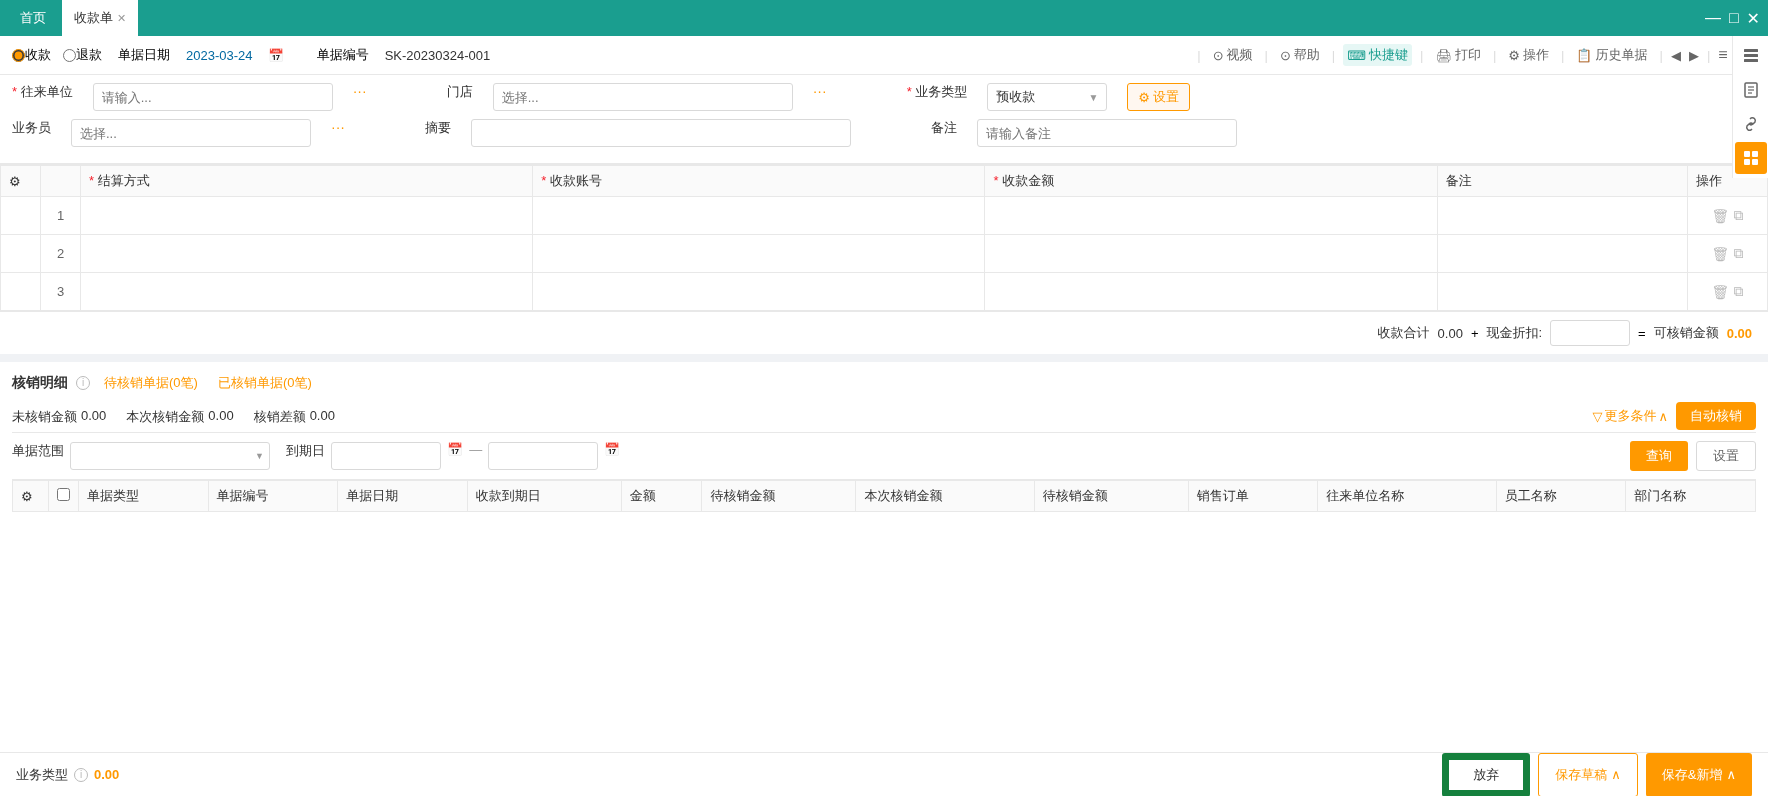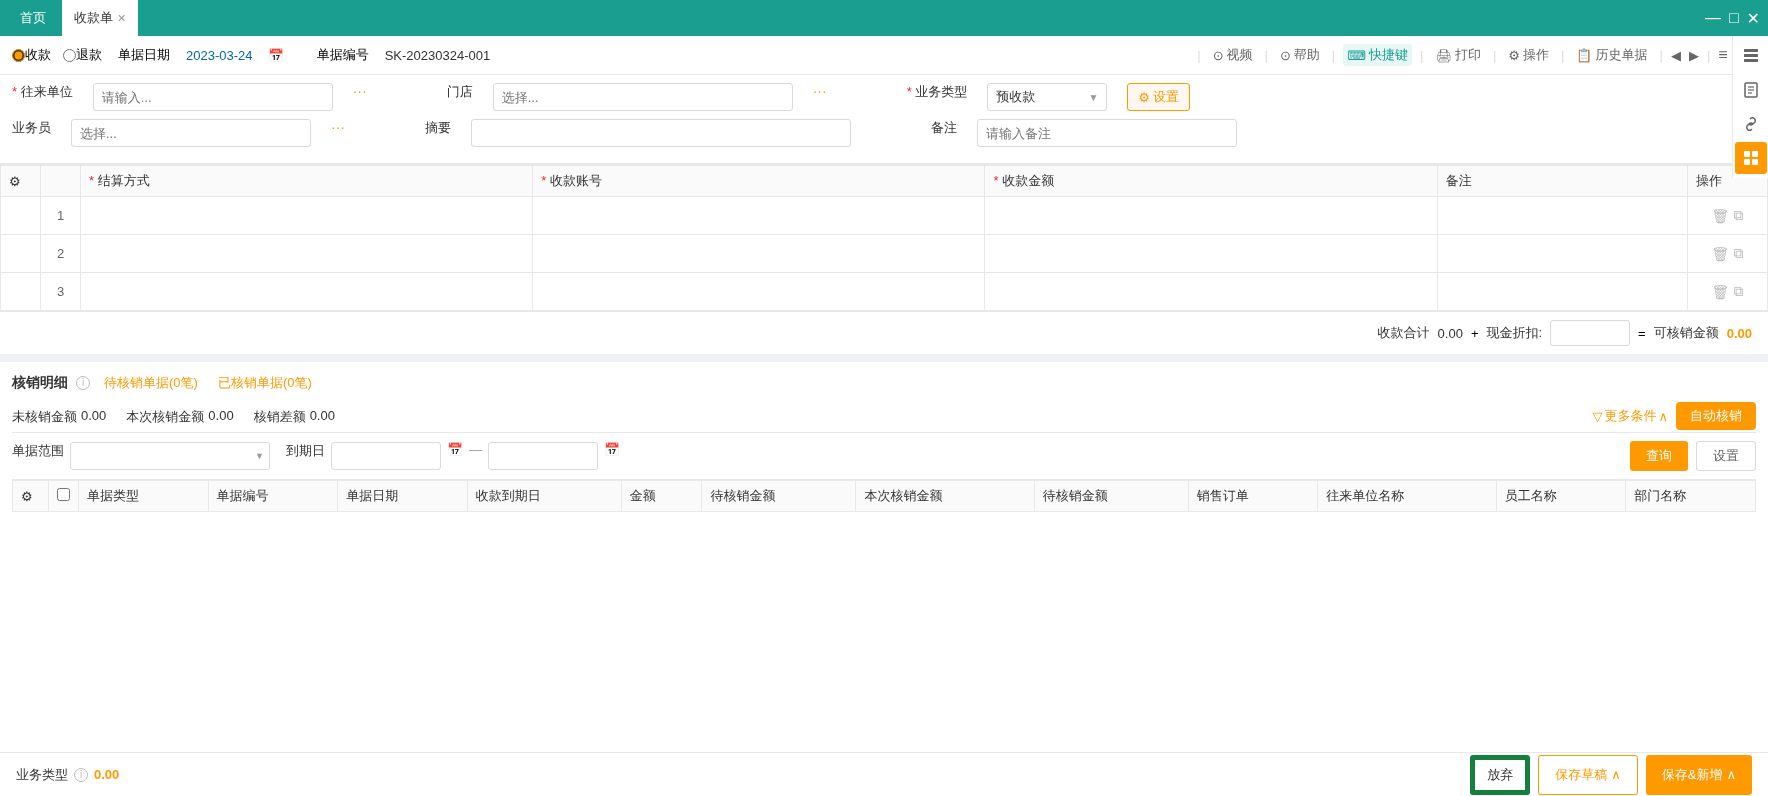--- a/index.html
+++ b/index.html
@@ -321,23 +321,23 @@
       align-items: center;
       padding: 0 16px;
       gap: 8px;
       z-index: 100;
     }
     .bottom-bar .left { display: flex; align-items: center; gap: 6px; color: #333; }
     .bottom-bar .right { margin-left: auto; display: flex; gap: 8px; }
     .btn-abandon {
       background: #fff;
       color: #333;
-      border: 5px solid #15803d;
-      border-radius: 3px;
-      padding: 6px 12px;
+      border: 7px solid #15803d;
+      border-radius: 3px;
+      padding: 6px 24px;
       cursor: pointer;
     }
     .btn-draft {
       background: #fff;
       color: #f90;
       border: 1px solid #f90;
       border-radius: 3px;
       padding: 6px 16px;
       cursor: pointer;
       display: flex; align-items: center; gap: 4px;

